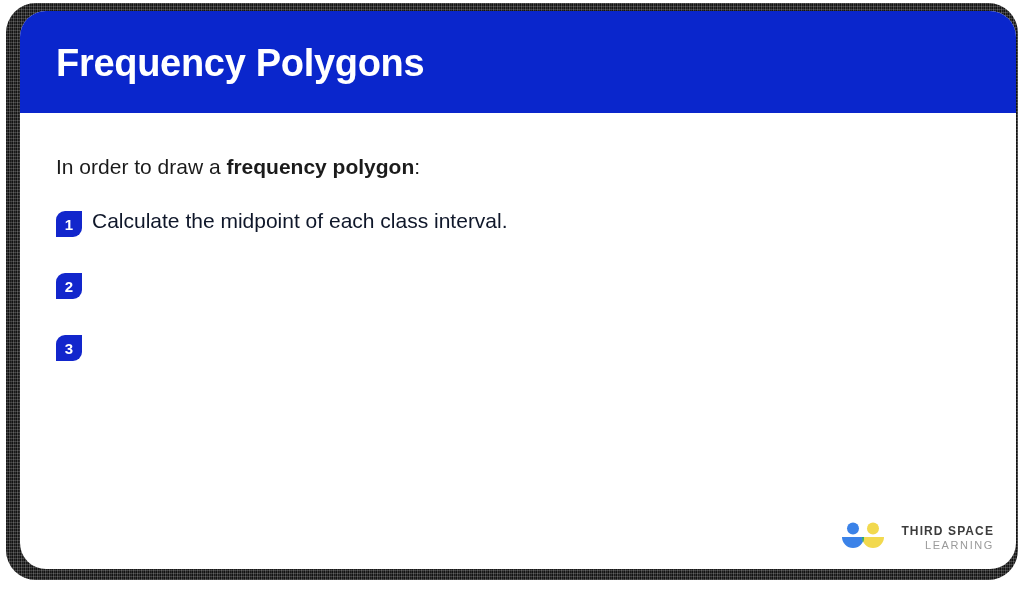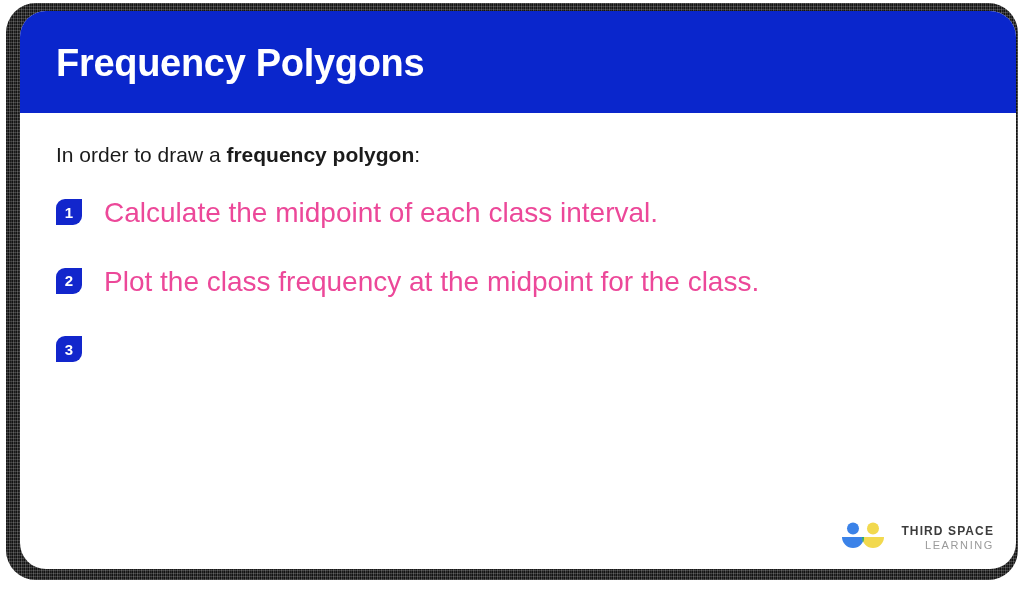--- a/index.html
+++ b/index.html
@@ -66,21 +66,21 @@
     color: #ffffff;
     font-size: 38px;
     font-weight: bold;
     letter-spacing: -0.3px;
     line-height: 1;
     margin: 0;
   }
 
   
   .body {
-    padding: 28px 40px 0 36px;
+    padding: 40px 40px 0 36px;
     box-sizing: border-box;
     height: calc(100% - 102px);
     position: relative;
   }
 
   .intro {
     font-size: 21px;
     color: #1b1b1b;
     line-height: 1.35;
     margin: 0 0 26px 0;
@@ -110,24 +110,24 @@
     font-size: 15px;
     font-weight: bold;
     display: flex;
     align-items: center;
     justify-content: center;
     
     border-radius: 9px 0 9px 0;
     margin-top: 4px;
   }
   .step-text {
-    font-size: 28px;
-    color: #ec4899;
+    font-size: 21px;
+    color: #0f172a;
     line-height: 1.3;
-    margin-left: 22px;
+    margin-left: 10px;
   }
 
   
   .logo {
     position: absolute;
     right: 22px;
     bottom: 18px;
     display: flex;
     align-items: flex-end;
   }
@@ -171,21 +171,20 @@
 
       <ol class="steps">
 
         <li class="step">
           <span class="step-badge">1</span>
           <span class="step-text">Calculate the midpoint of each class interval.</span>
         </li>
 
         <li class="step">
           <span class="step-badge">2</span>
-          <span class="step-text">Plot the class frequency at the midpoint for the class.</span>
         </li>
 
         <li class="step">
           <span class="step-badge">3</span>
         </li>
 
       </ol>
 
       <div class="logo">
         <svg class="logo-mark" viewBox="0 0 52 30">

